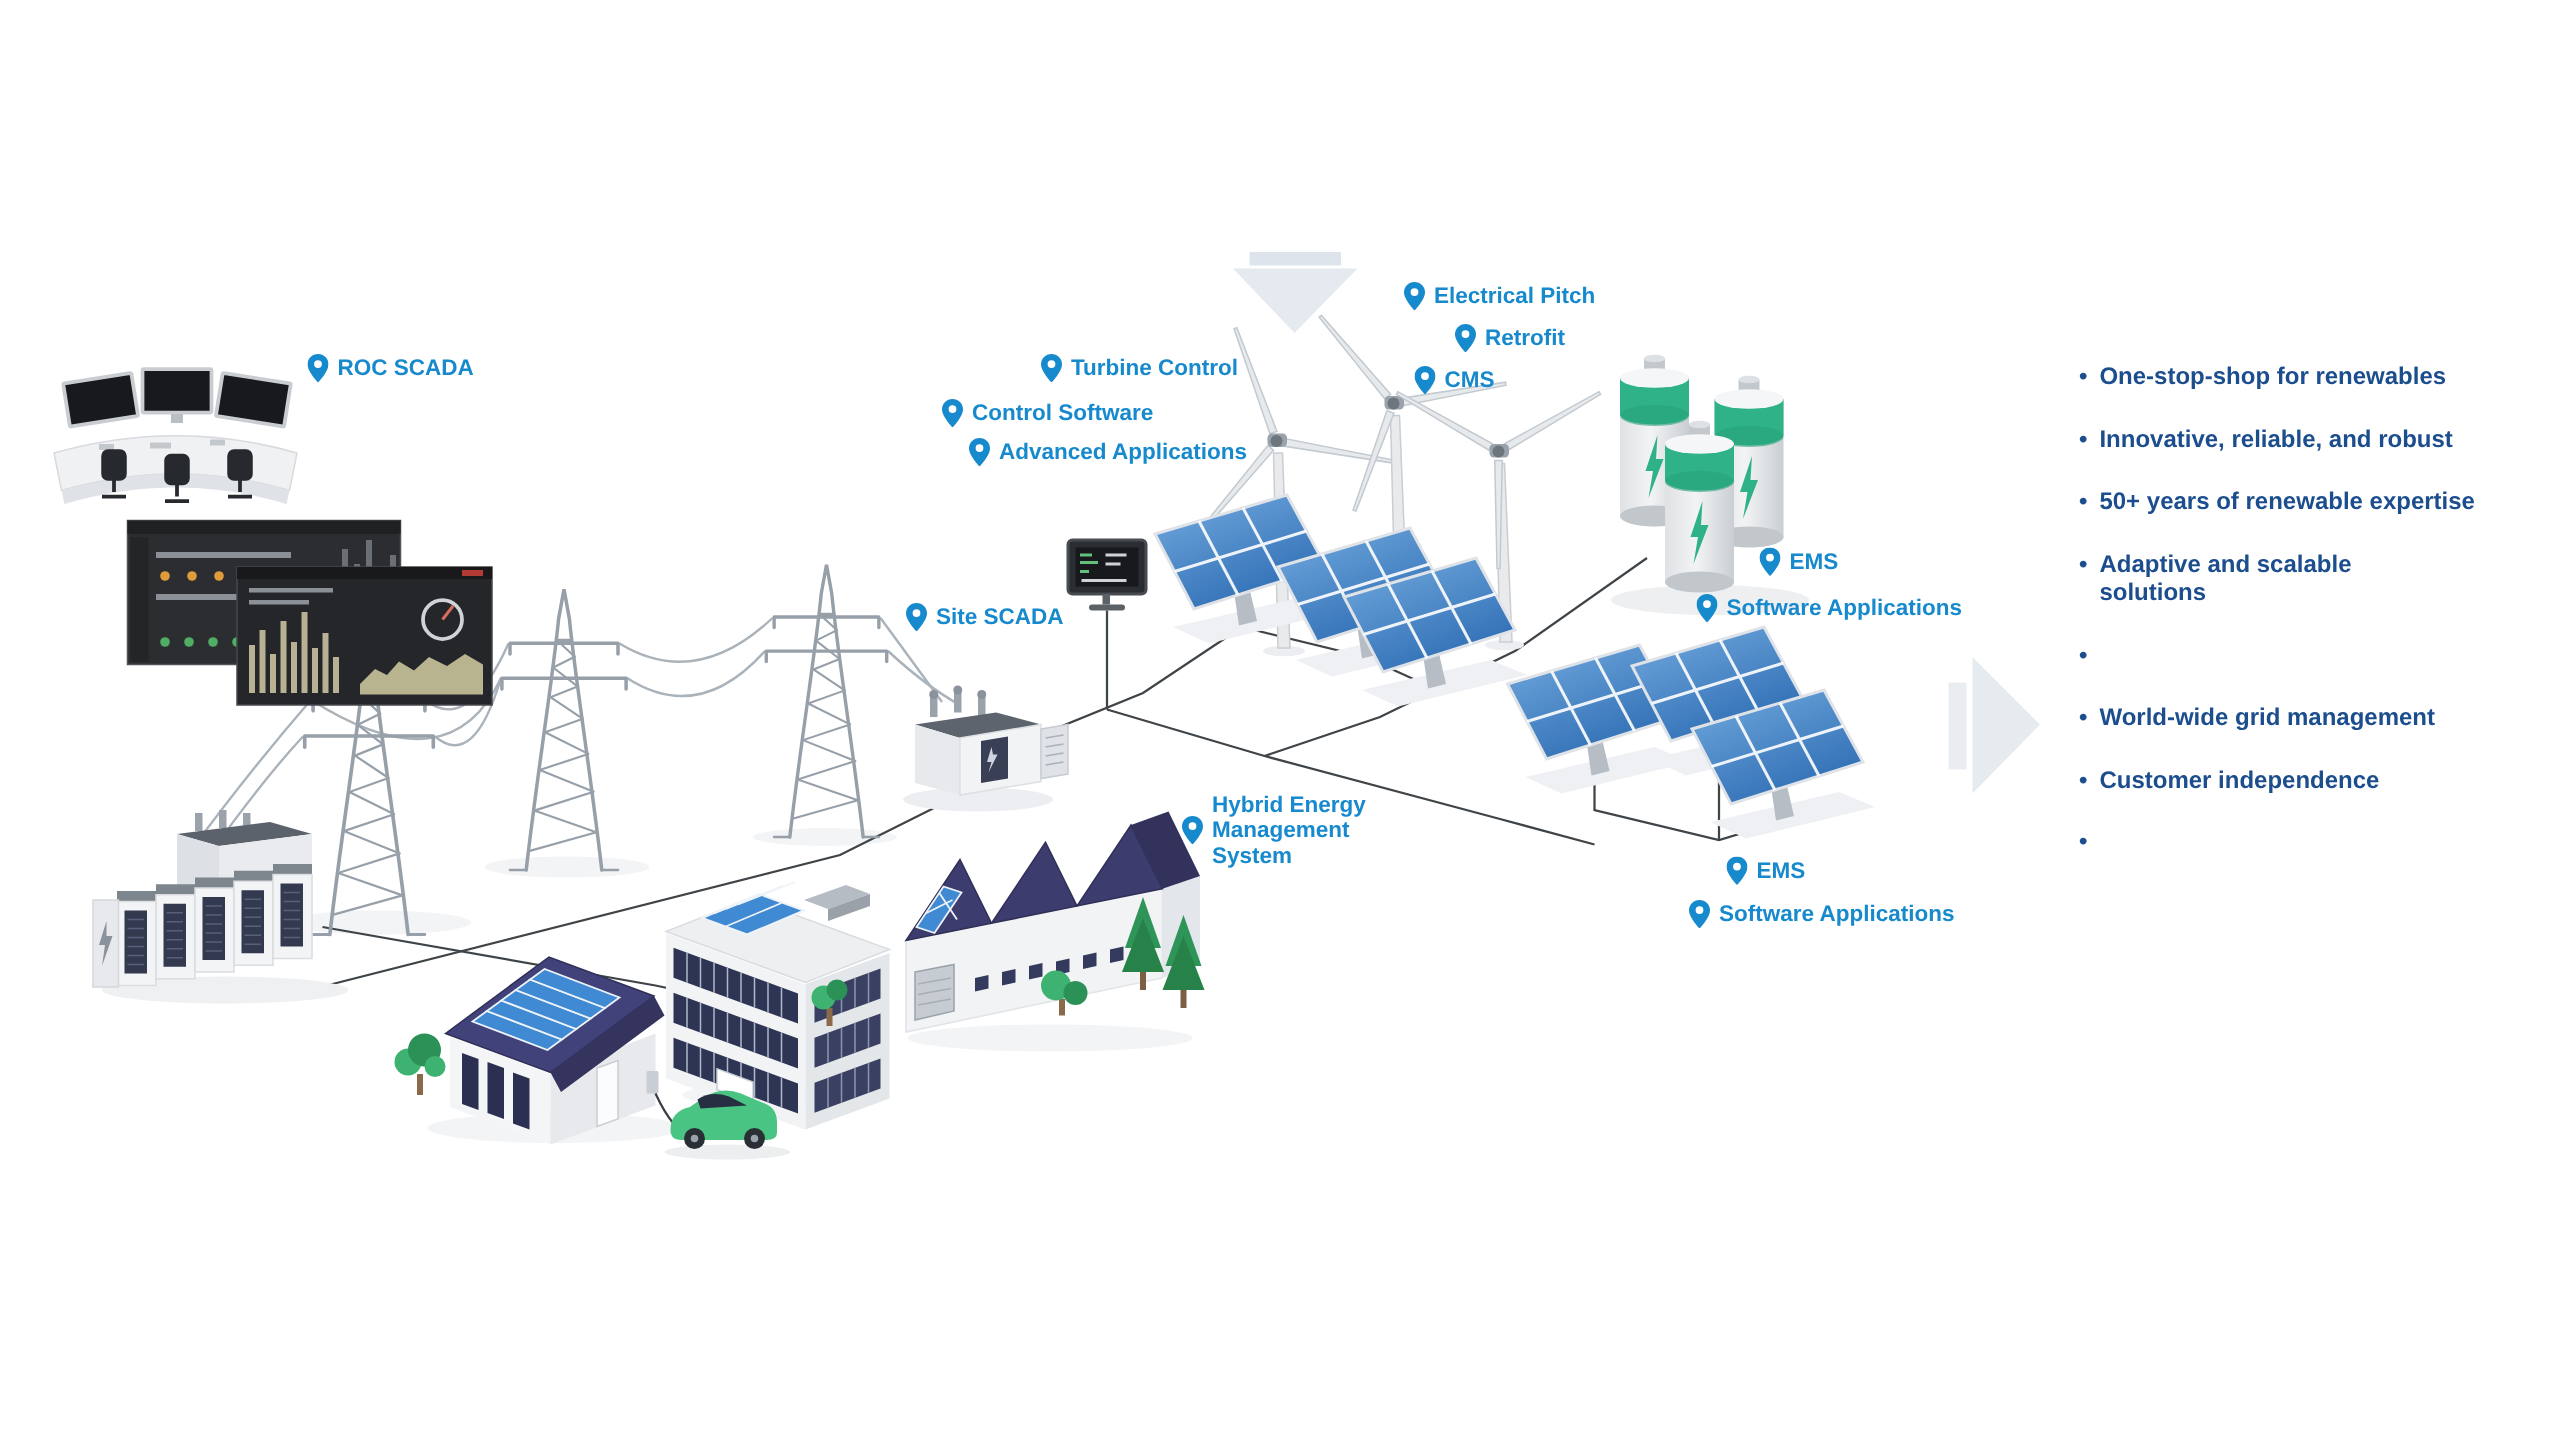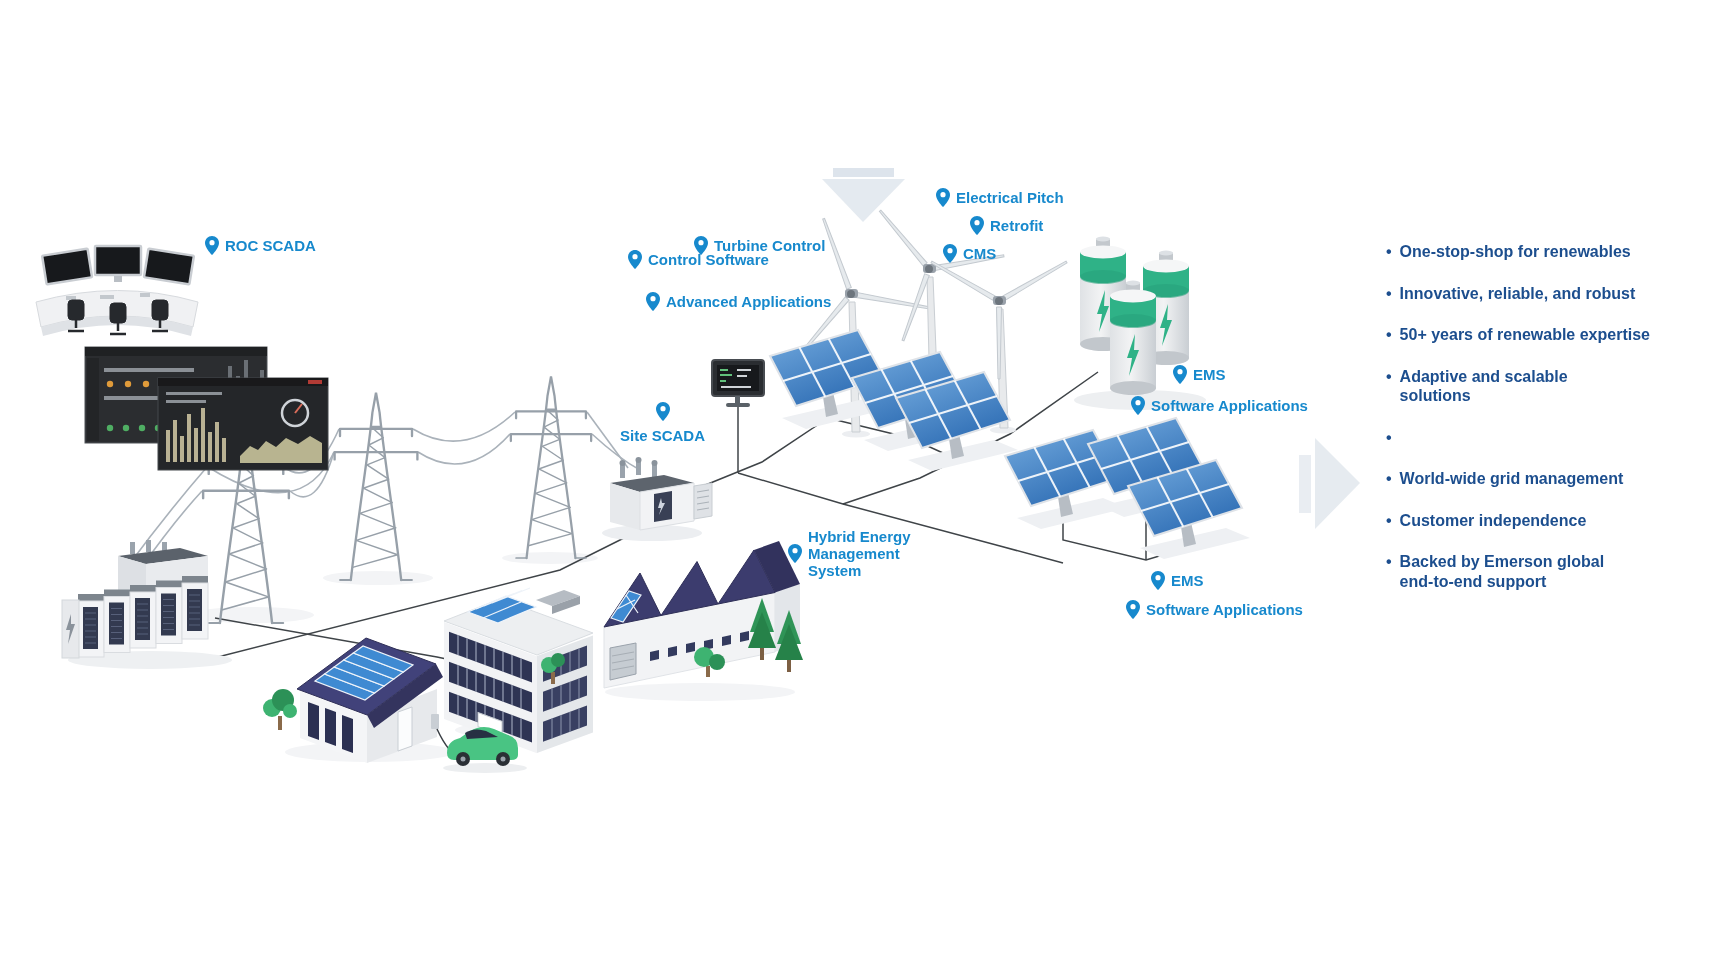--- a/index.html
+++ b/index.html
@@ -447,21 +447,21 @@
 
 <div id="labels-layer">
       <div class="label" style="left: 205px; top: 236px;"><span class="pin"><svg width="14" height="19" viewBox="0 0 14 19">
             <path d="M7 0C3.1 0 0 3.1 0 6.9 0 12 7 19 7 19s7-7 7-12.1C14 3.1 10.9 0 7 0z" fill="currentColor"></path>
             <circle cx="7" cy="6.7" r="2.6" fill="#fff"></circle>
           </svg></span><span>ROC SCADA</span></div>
       <div class="label" style="left: 694px; top: 236px;"><span class="pin"><svg width="14" height="19" viewBox="0 0 14 19">
             <path d="M7 0C3.1 0 0 3.1 0 6.9 0 12 7 19 7 19s7-7 7-12.1C14 3.1 10.9 0 7 0z" fill="currentColor"></path>
             <circle cx="7" cy="6.7" r="2.6" fill="#fff"></circle>
           </svg></span><span>Turbine Control</span></div>
-      <div class="label" style="left: 628px; top: 250px;"><span class="pin"><svg width="14" height="19" viewBox="0 0 14 19">
+      <div class="label" style="left: 628px; top: 266px;"><span class="pin"><svg width="14" height="19" viewBox="0 0 14 19">
             <path d="M7 0C3.1 0 0 3.1 0 6.9 0 12 7 19 7 19s7-7 7-12.1C14 3.1 10.9 0 7 0z" fill="currentColor"></path>
             <circle cx="7" cy="6.7" r="2.6" fill="#fff"></circle>
           </svg></span><span>Control Software</span></div>
       <div class="label" style="left: 646px; top: 292px;"><span class="pin"><svg width="14" height="19" viewBox="0 0 14 19">
             <path d="M7 0C3.1 0 0 3.1 0 6.9 0 12 7 19 7 19s7-7 7-12.1C14 3.1 10.9 0 7 0z" fill="currentColor"></path>
             <circle cx="7" cy="6.7" r="2.6" fill="#fff"></circle>
           </svg></span><span>Advanced Applications</span></div>
       <div class="label" style="left: 936px; top: 188px;"><span class="pin"><svg width="14" height="19" viewBox="0 0 14 19">
             <path d="M7 0C3.1 0 0 3.1 0 6.9 0 12 7 19 7 19s7-7 7-12.1C14 3.1 10.9 0 7 0z" fill="currentColor"></path>
             <circle cx="7" cy="6.7" r="2.6" fill="#fff"></circle>
@@ -475,21 +475,21 @@
             <circle cx="7" cy="6.7" r="2.6" fill="#fff"></circle>
           </svg></span><span>CMS</span></div>
       <div class="label" style="left: 1173px; top: 365px;"><span class="pin"><svg width="14" height="19" viewBox="0 0 14 19">
             <path d="M7 0C3.1 0 0 3.1 0 6.9 0 12 7 19 7 19s7-7 7-12.1C14 3.1 10.9 0 7 0z" fill="currentColor"></path>
             <circle cx="7" cy="6.7" r="2.6" fill="#fff"></circle>
           </svg></span><span>EMS</span></div>
       <div class="label" style="left: 1131px; top: 396px;"><span class="pin"><svg width="14" height="19" viewBox="0 0 14 19">
             <path d="M7 0C3.1 0 0 3.1 0 6.9 0 12 7 19 7 19s7-7 7-12.1C14 3.1 10.9 0 7 0z" fill="currentColor"></path>
             <circle cx="7" cy="6.7" r="2.6" fill="#fff"></circle>
           </svg></span><span>Software Applications</span></div>
-      <div class="label" style="left: 620px; top: 402px; flex-direction: column;"><span class="pin"><svg width="14" height="19" viewBox="0 0 14 19">
+      <div class="label" style="left: 604px; top: 402px;"><span class="pin"><svg width="14" height="19" viewBox="0 0 14 19">
             <path d="M7 0C3.1 0 0 3.1 0 6.9 0 12 7 19 7 19s7-7 7-12.1C14 3.1 10.9 0 7 0z" fill="currentColor"></path>
             <circle cx="7" cy="6.7" r="2.6" fill="#fff"></circle>
           </svg></span><span>Site SCADA</span></div>
       <div class="label" style="left: 788px; top: 528px;"><span class="pin"><svg width="14" height="19" viewBox="0 0 14 19">
             <path d="M7 0C3.1 0 0 3.1 0 6.9 0 12 7 19 7 19s7-7 7-12.1C14 3.1 10.9 0 7 0z" fill="currentColor"></path>
             <circle cx="7" cy="6.7" r="2.6" fill="#fff"></circle>
           </svg></span><span>Hybrid Energy
 Management
 System</span></div>
       <div class="label" style="left: 1151px; top: 571px;"><span class="pin"><svg width="14" height="19" viewBox="0 0 14 19">
@@ -504,17 +504,16 @@
 
 <ul id="benefits">
       <li><span class="dot">•</span><span>One-stop-shop for renewables</span></li>
       <li><span class="dot">•</span><span>Innovative, reliable, and robust</span></li>
       <li><span class="dot">•</span><span>50+ years of renewable expertise</span></li>
       <li><span class="dot">•</span><span>Adaptive and scalable
 solutions</span></li>
       <li><span class="dot">•</span></li>
       <li><span class="dot">•</span><span>World-wide grid management</span></li>
       <li><span class="dot">•</span><span>Customer independence</span></li>
-      <li><span class="dot">•</span><span>Backed by Emerson global
-end-to-end support</span></li>
+      <li><span class="dot">•</span></li>
     </ul>
 
 </div>
 
 </body></html>

